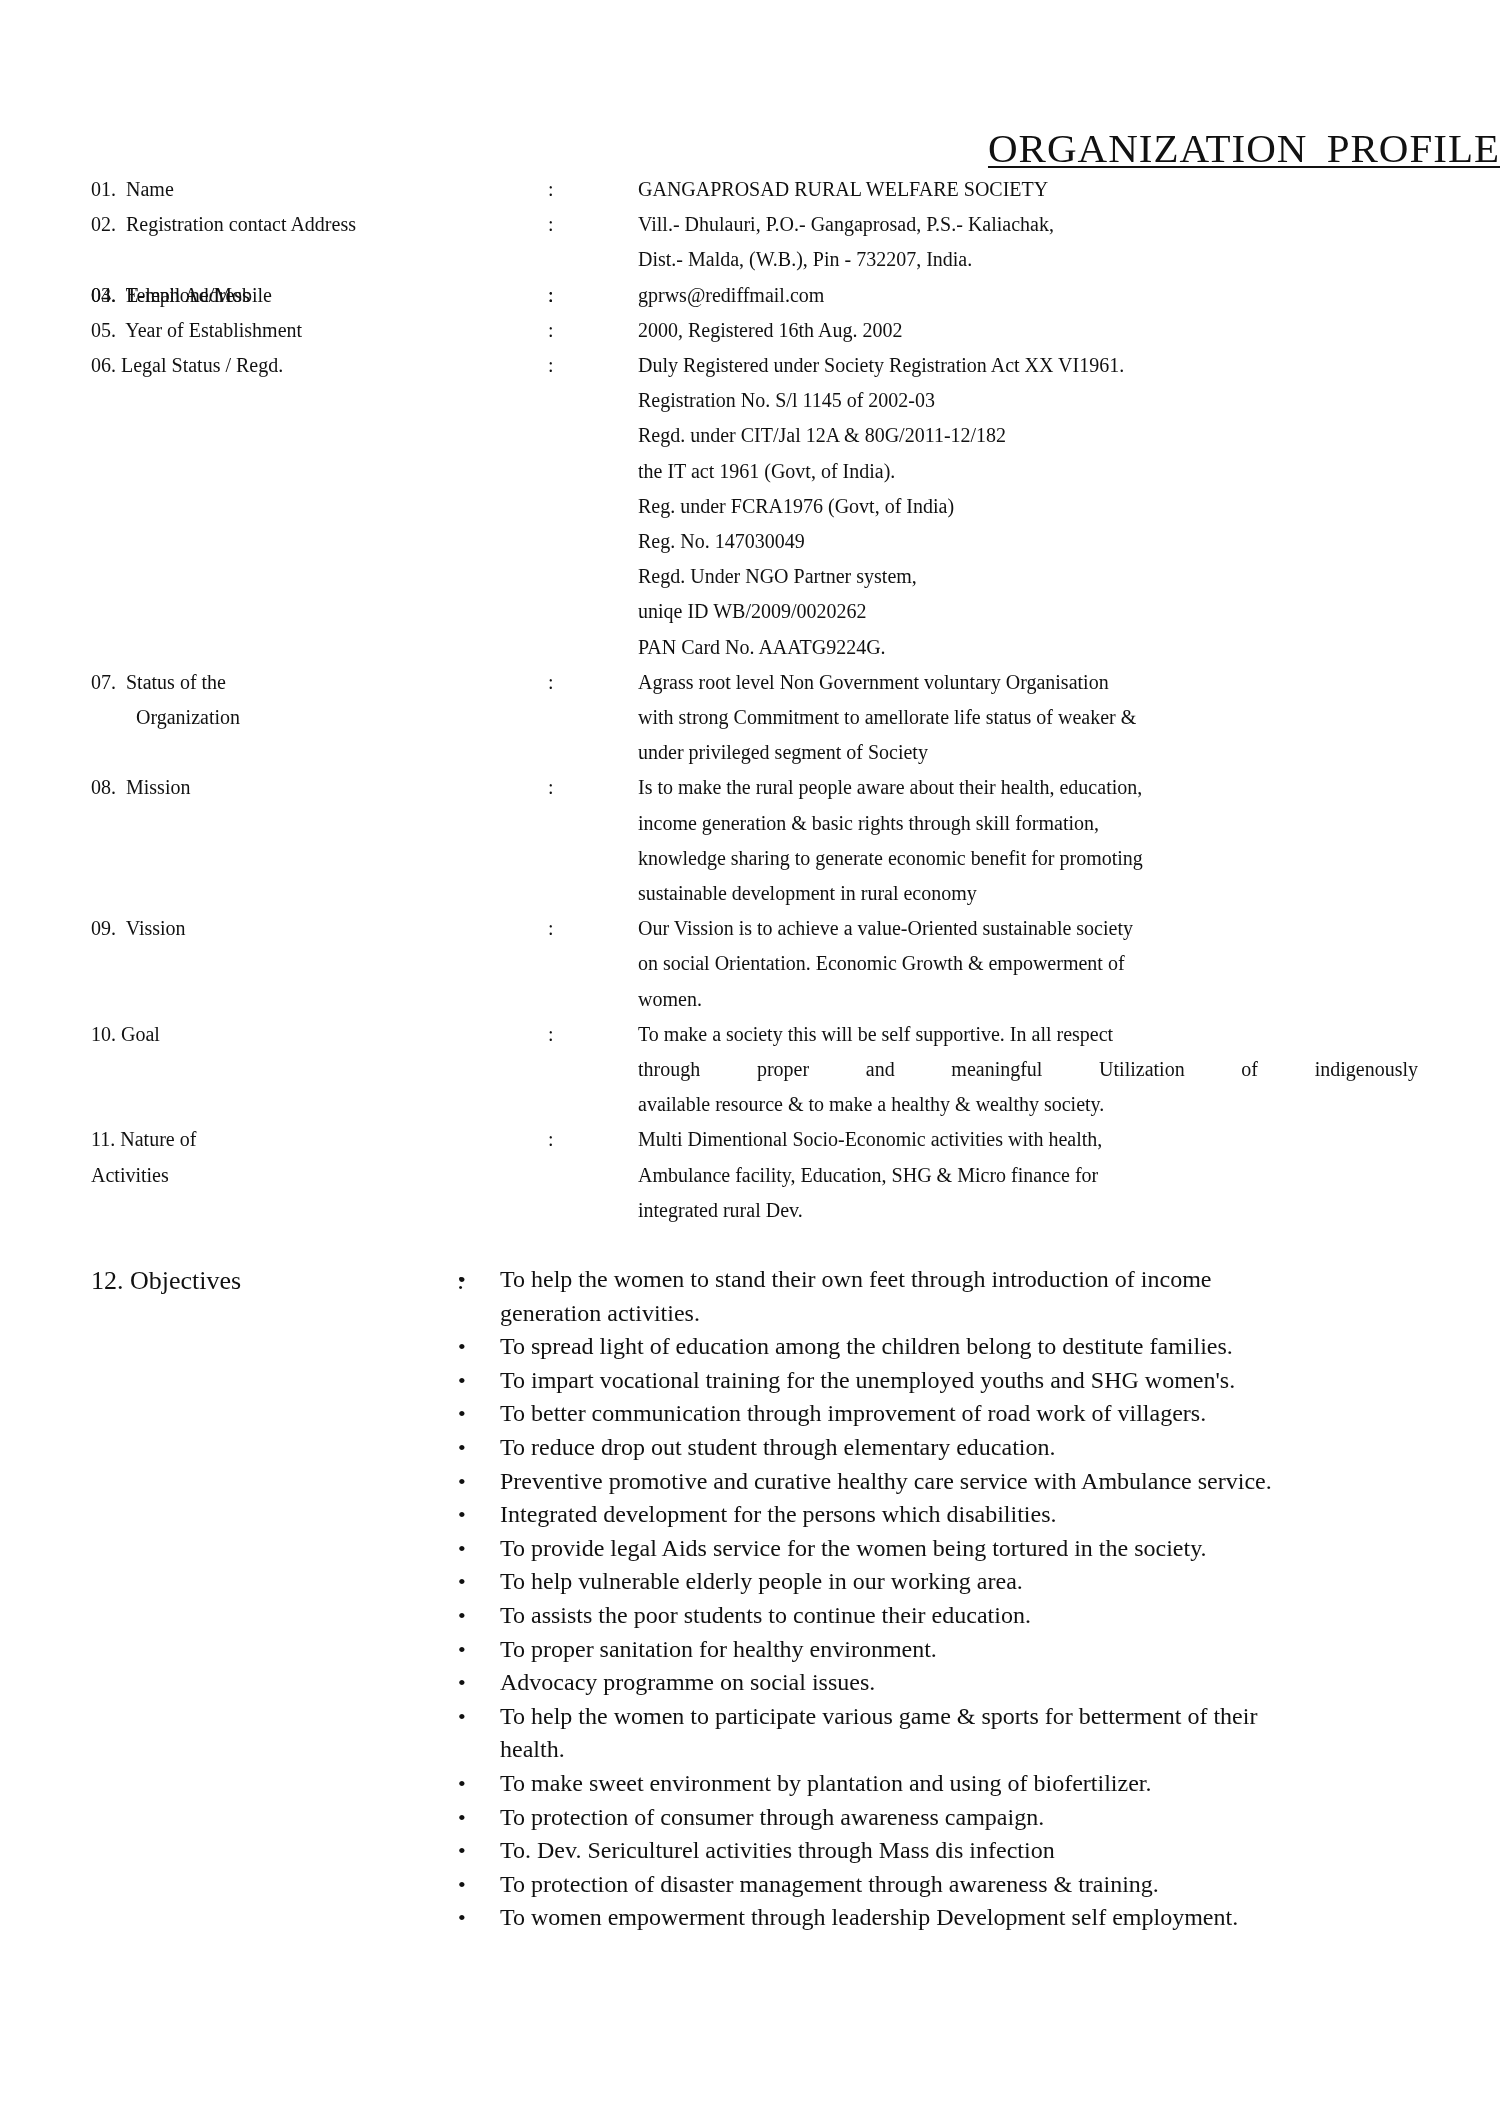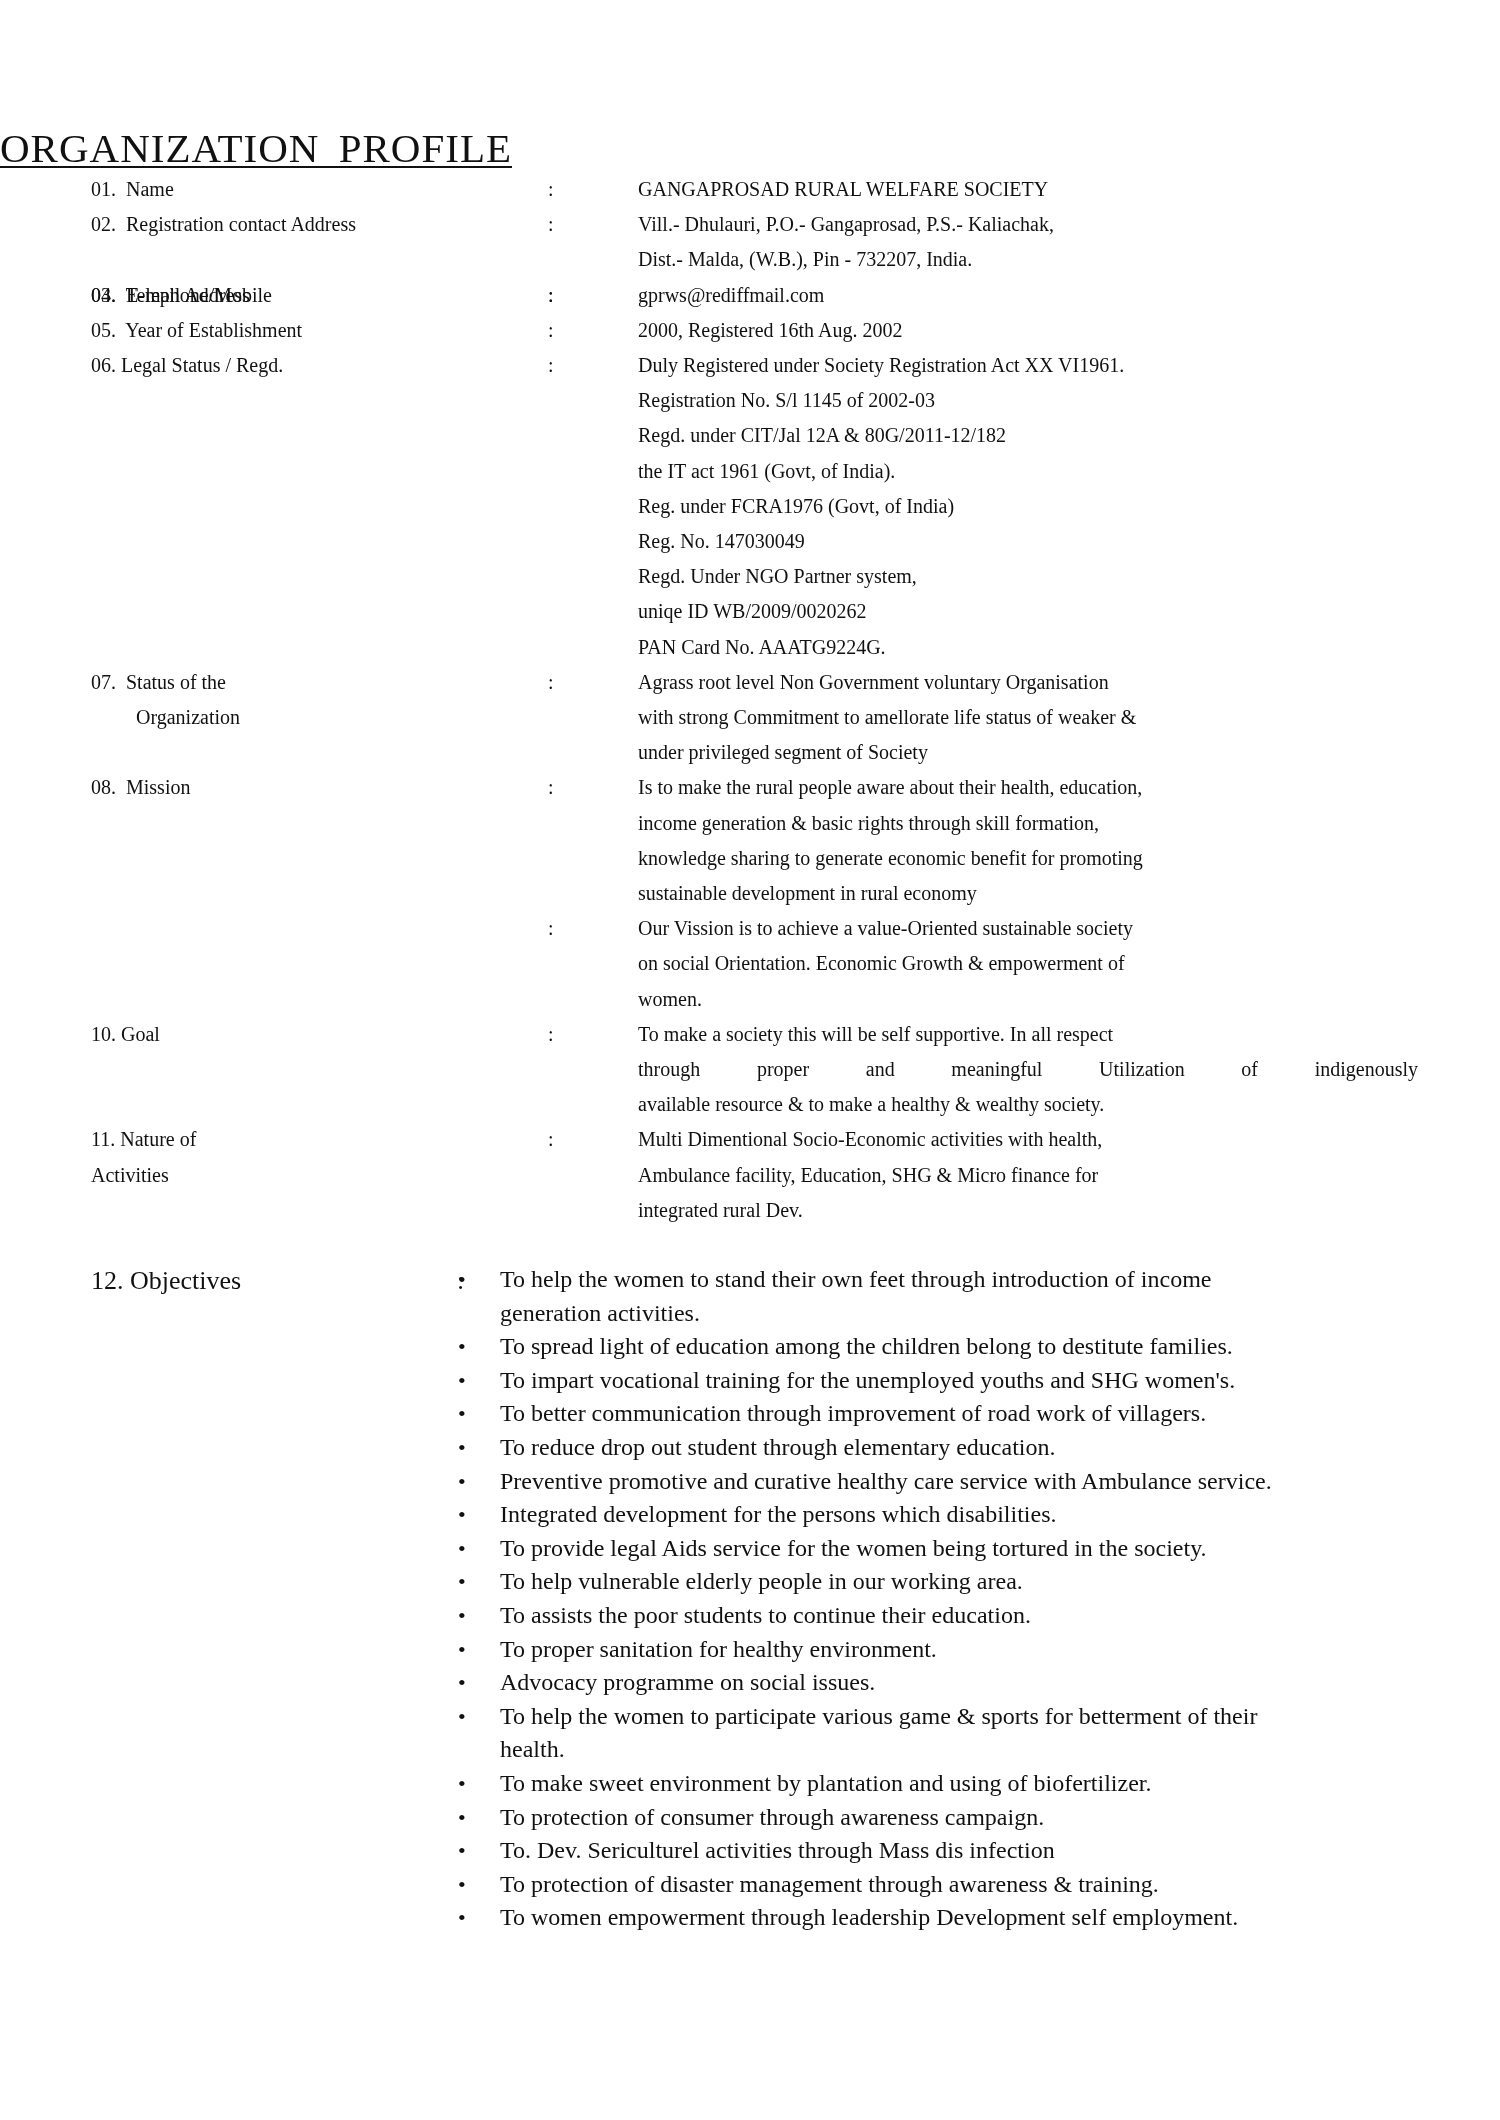--- a/index.html
+++ b/index.html
@@ -3,21 +3,21 @@
   <meta charset="utf-8">
   <style>
     html, body { margin: 0; padding: 0; background: #ffffff; }
     body {
       width: 1500px; height: 2120px; position: relative; overflow: hidden;
       font-family: "Liberation Serif", "DejaVu Serif", serif;
       color: #111111;
     }
     .page { position: absolute; left: 0; top: 0; width: 1500px; height: 2120px; }
     .title {
-      position: absolute; top: 126px; left: 0; width: 1500px; text-align: left;
+      position: absolute; top: 126px; left: 0; width: 1500px; text-align: right;
       font-size: 41px; letter-spacing: 1px; line-height: 44px;
     }
     .title span { text-decoration: underline; text-decoration-thickness: 2px; text-underline-offset: 4px; word-spacing: 8px; }
     .rows { position: absolute; top: 172px; left: 0; width: 1500px; }
     .row { position: relative; font-size: 20px; line-height: 35.2px; }
     .row .label { position: absolute; left: 91px; top: 0; width: 440px; }
     .row .colon { position: absolute; left: 548px; top: 0; }
     .row .value { margin-left: 638px; width: 780px; }
     .row .value div { white-space: nowrap; }
     .row .value div.justify { text-align: justify; text-align-last: justify; white-space: normal; width: 780px; }
@@ -118,20 +118,23 @@
         </div>
         <div class="colon">:</div>
         <div class="value">
           <div>Is to make the rural people aware about their health, education,</div>
           <div>income generation &amp; basic rights through skill formation,</div>
           <div>knowledge sharing to generate economic benefit for promoting</div>
           <div>sustainable development in rural economy</div>
         </div>
       </div>
       <div class="row">
+        <div class="label">
+          <span class="l2" style="white-space: pre;">09.  Vission</span>
+        </div>
         <div class="colon">:</div>
         <div class="value">
           <div>Our Vission is to achieve a value-Oriented sustainable society</div>
           <div>on social Orientation. Economic Growth &amp; empowerment of</div>
           <div>women.</div>
         </div>
       </div>
       <div class="row">
         <div class="label">
           <span class="l2" style="white-space: pre;">10. Goal</span>

